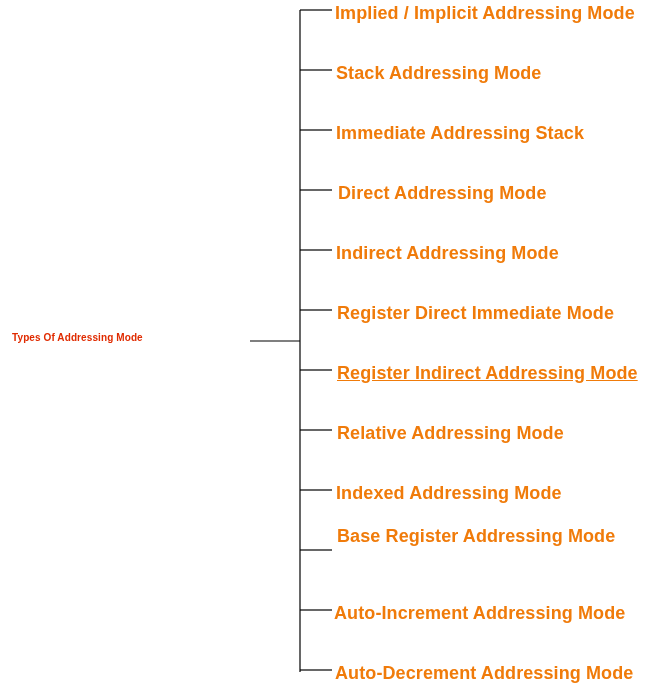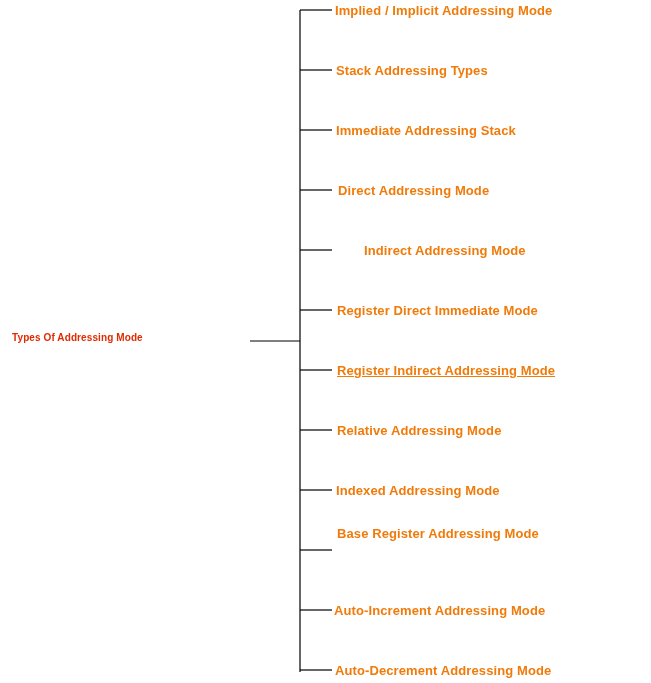--- a/index.html
+++ b/index.html
@@ -20,21 +20,21 @@
     left: 12px;
     top: 332px;
     font-size: 10px;
     font-weight: bold;
     color: #e02b00;
     white-space: nowrap;
     letter-spacing: 0.1px;
   }
   .leaf {
     position: absolute;
-    font-size: 13px;
+    font-size: 18px;
     font-weight: bold;
     color: #f07b0a;
     white-space: nowrap;
     letter-spacing: 0.1px;
   }
   svg.connectors {
     position: absolute;
     left: 0;
     top: 0;
     width: 651px;
@@ -63,24 +63,24 @@
     <line x1="300" y1="430" x2="332" y2="430" stroke="#000000" stroke-width="1.2"></line>
     <line x1="300" y1="490" x2="332" y2="490" stroke="#000000" stroke-width="1.2"></line>
     <line x1="300" y1="550" x2="332" y2="550" stroke="#000000" stroke-width="1.2"></line>
     <line x1="300" y1="610" x2="332" y2="610" stroke="#000000" stroke-width="1.2"></line>
     <line x1="300" y1="670" x2="332" y2="670" stroke="#000000" stroke-width="1.2"></line>
   </svg>
 
   <div class="root-label">Types Of Addressing Mode</div>
 
   <div class="leaf" style="left:335px; top:3px;">Implied / Implicit Addressing Mode</div>
-  <div class="leaf" style="left:336px; top:63px;">Stack Addressing Types</div>
+  <div class="leaf" style="left:336px; top:63px;">Stack Addressing Mode</div>
   <div class="leaf" style="left:336px; top:123px;">Immediate Addressing Stack</div>
   <div class="leaf" style="left:338px; top:183px;">Direct Addressing Mode</div>
-  <div class="leaf" style="left:336px; top:243px;margin-left:28px;">Indirect Addressing Mode</div>
+  <div class="leaf" style="left:336px; top:243px;">Indirect Addressing Mode</div>
   <div class="leaf" style="left:337px; top:303px;">Register Direct Immediate Mode</div>
   <div class="leaf" style="left:337px; top:363px;text-decoration:underline;">Register Indirect Addressing Mode</div>
   <div class="leaf" style="left:337px; top:423px;">Relative Addressing Mode</div>
   <div class="leaf" style="left:336px; top:483px;">Indexed Addressing Mode</div>
   <div class="leaf" style="left:337px; top:526px;">Base Register Addressing Mode</div>
   <div class="leaf" style="left:334px; top:603px;">Auto-Increment Addressing Mode</div>
   <div class="leaf" style="left:335px; top:663px;">Auto-Decrement Addressing Mode</div>
 
 </div>
 

